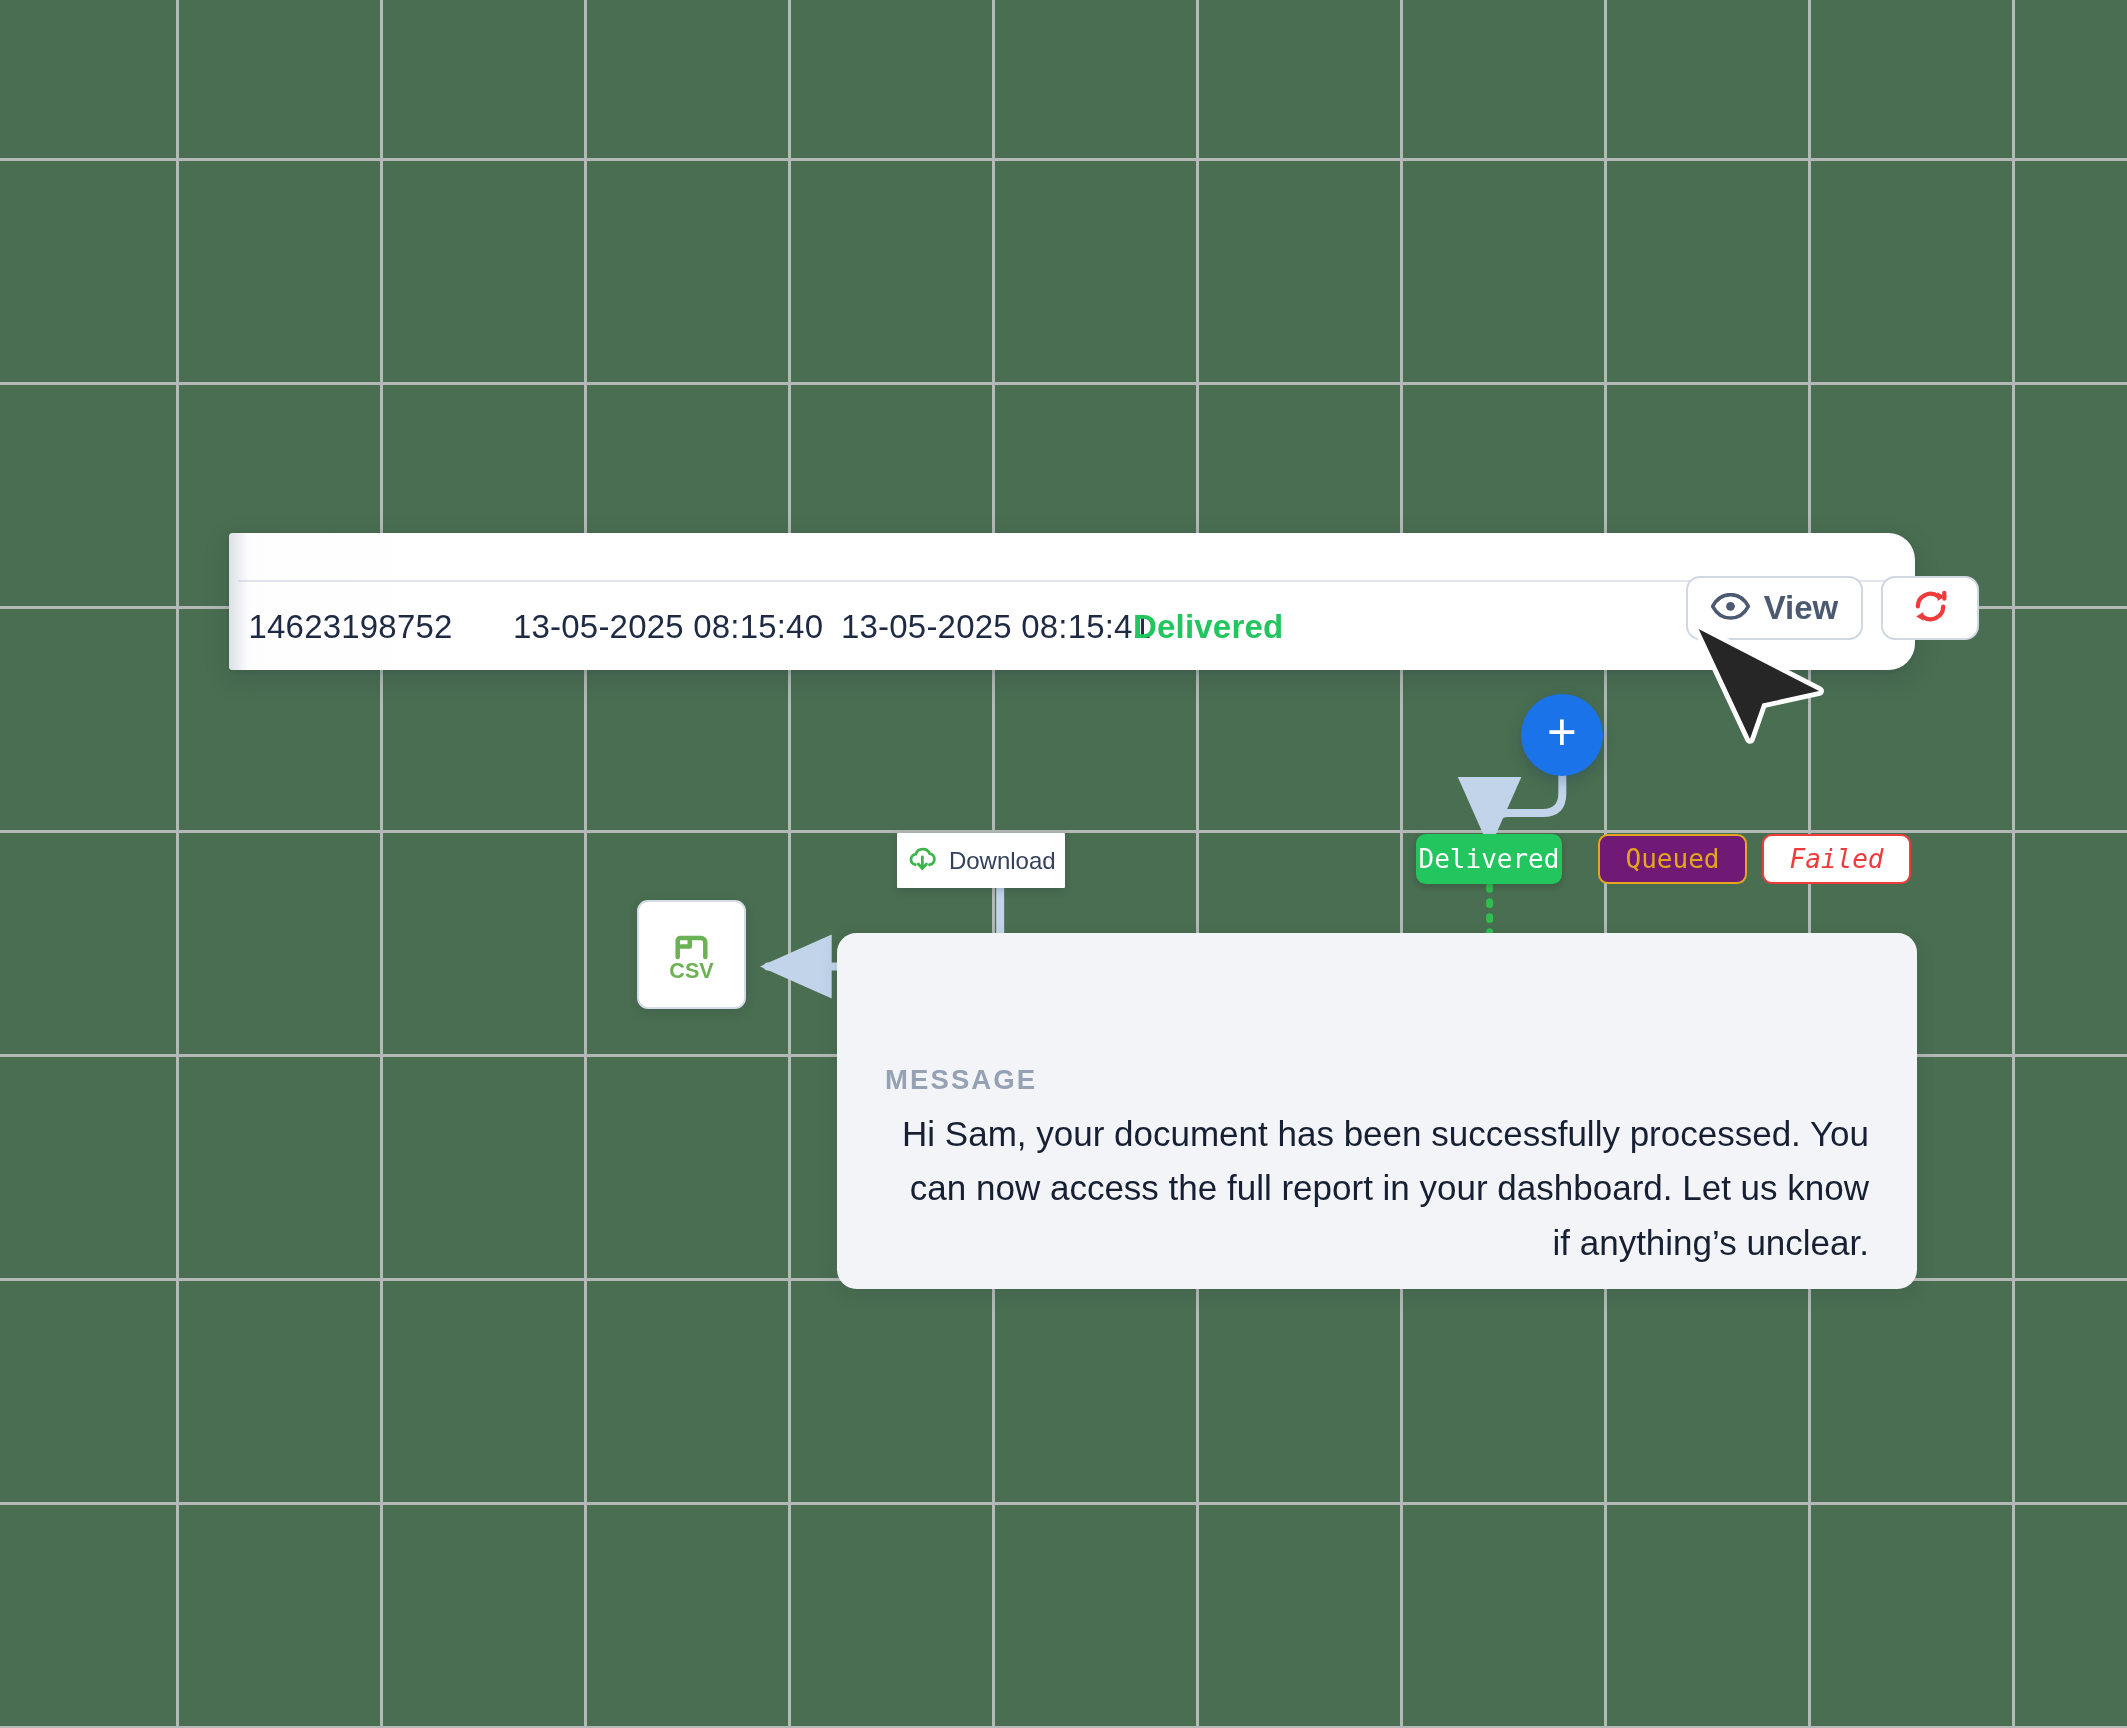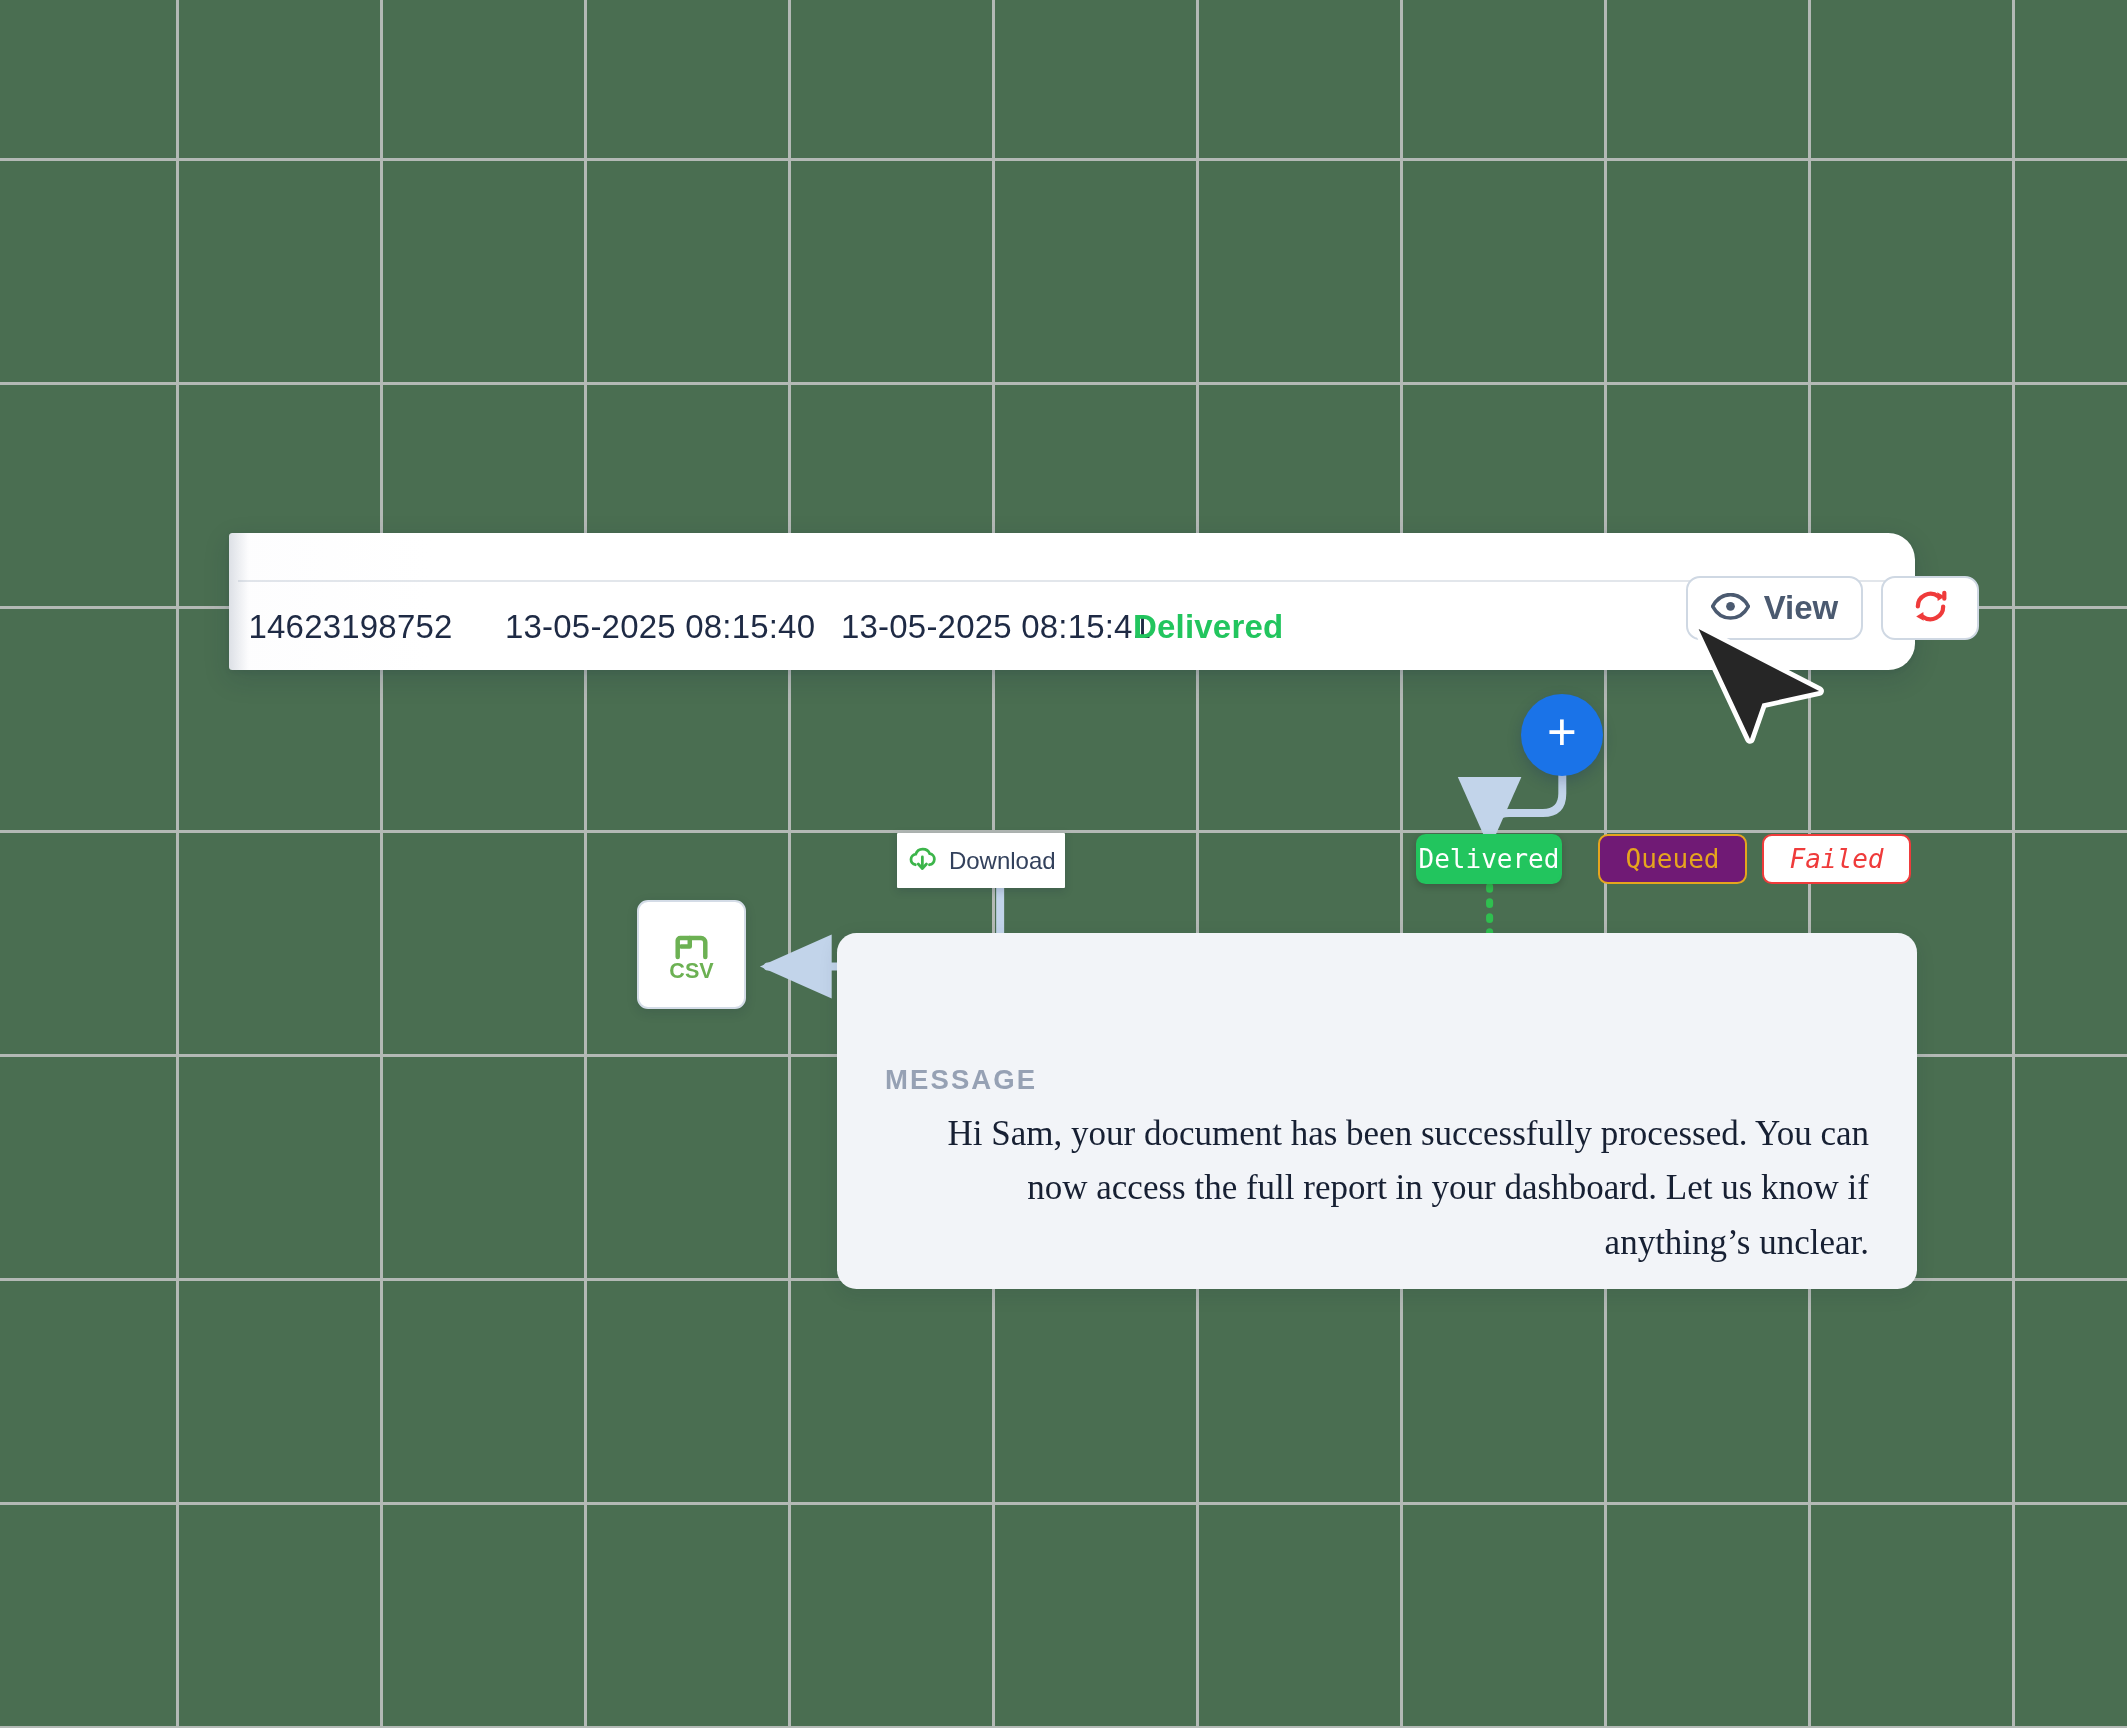--- a/index.html
+++ b/index.html
@@ -57,21 +57,21 @@
   }
   .cell {
     position: absolute;
     top: 75px;
     font-size: 33px;
     color: #1e2a44;
     white-space: nowrap;
     letter-spacing: 0.2px;
   }
   #cell-id   { left: 19.5px; }
-  #cell-sent { left: 276px; }
+  #cell-sent { left: 284px; }
   #cell-recv { left: 612px; }
   #cell-status {
     left: 904px;
     color: #22c55e;
     font-weight: 700;
   }
 
   .tb-btn {
     position: absolute;
     top: 75px;
@@ -225,21 +225,20 @@
     color: #96a1b4;
   }
   #message-body {
     position: absolute;
     left: 48px;
     top: 174px;
     width: 984px;
     font-size: 35px;
     line-height: 1.55;
     color: #172033;
-    font-family: Liberation Serif, serif;
   }
 </style>
 </head>
 <body>
 
 <div id="stage">
 
   <div id="grid-bg"></div>
 
   <svg id="connectors" width="2128" height="1729" viewBox="0 0 2400 1950">

